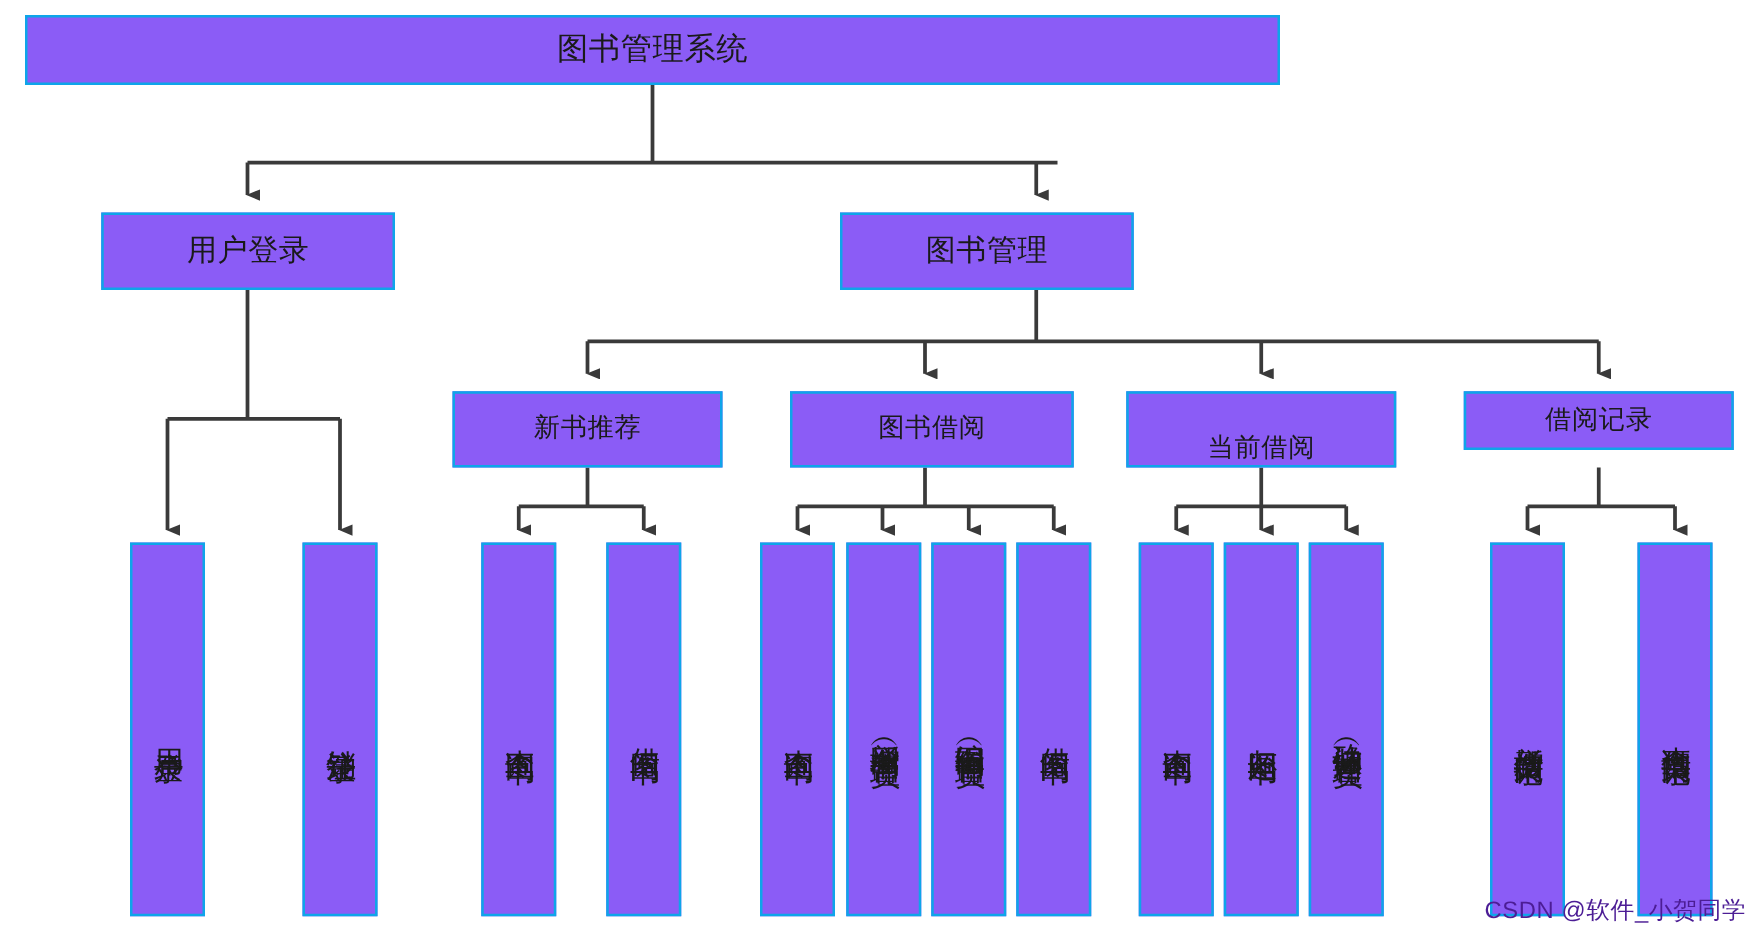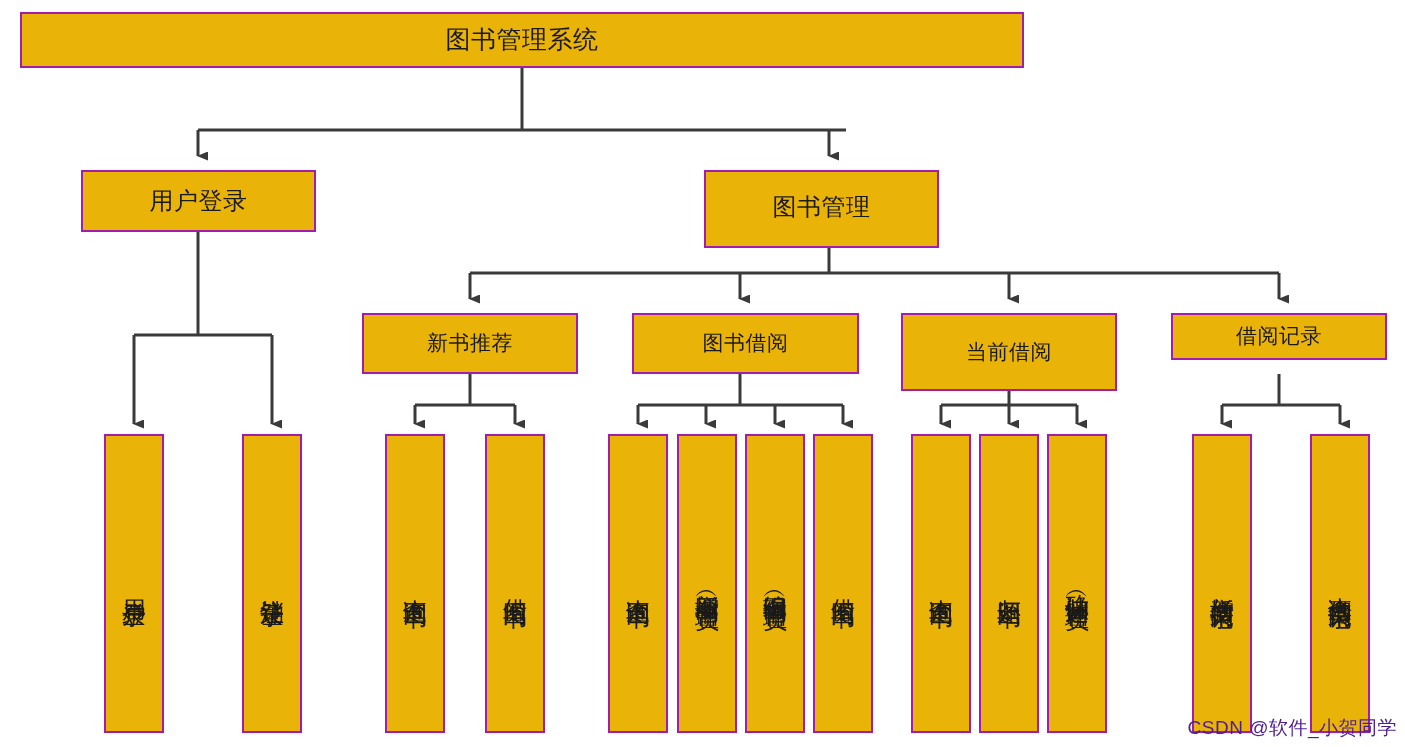--- a/index.html
+++ b/index.html
@@ -23,22 +23,22 @@
     position: absolute;
     left: 0;
     top: 0;
     width: 1405px;
     height: 747px;
     pointer-events: none;
   }
   .node {
     position: absolute;
     box-sizing: border-box;
-    border: 2px solid #a21caf;
-    background: #eab308;
+    border: 2px solid #0ea5e9;
+    background: #8b5cf6;
     display: flex;
     align-items: center;
     justify-content: center;
     color: #1a1a1a;
     z-index: 2;
   }
   .node-label {
     display: block;
     text-align: center;
     line-height: 1.18;
@@ -128,31 +128,31 @@
     </g>
   </svg>
 
   <div class="node root" style="left:20px; top:12px; width:1004px; height:56px;">
     <span class="node-label">图书管理系统</span>
   </div>
 
   <div class="node level2" style="left:81px; top:170px; width:235px; height:62px;">
     <span class="node-label">用户登录</span>
   </div>
-  <div class="node level2" style="left:704px; top:170px; width:235px; height:78px;font-family:Liberation Mono, monospace;">
+  <div class="node level2" style="left:672px; top:170px; width:235px; height:62px;">
     <span class="node-label">图书管理</span>
   </div>
 
   <div class="node level3" style="left:362px; top:313px; width:216px; height:61px;">
     <span class="node-label">新书推荐</span>
   </div>
   <div class="node level3" style="left:632px; top:313px; width:227px; height:61px;">
     <span class="node-label">图书借阅</span>
   </div>
-  <div class="node level3" style="left:901px; top:313px; width:216px; height:78px;">
+  <div class="node level3" style="left:901px; top:313px; width:216px; height:61px;align-items:flex-end;">
     <span class="node-label">当前借阅</span>
   </div>
   <div class="node level3" style="left:1171px; top:313px; width:216px; height:47px;">
     <span class="node-label">借阅记录</span>
   </div>
 
   <div class="node leaf" style="left:104px; top:434px; width:60px; height:299px;">
     <span class="node-label">用户登录</span>
   </div>
   <div class="node leaf" style="left:242px; top:434px; width:60px; height:299px;">

